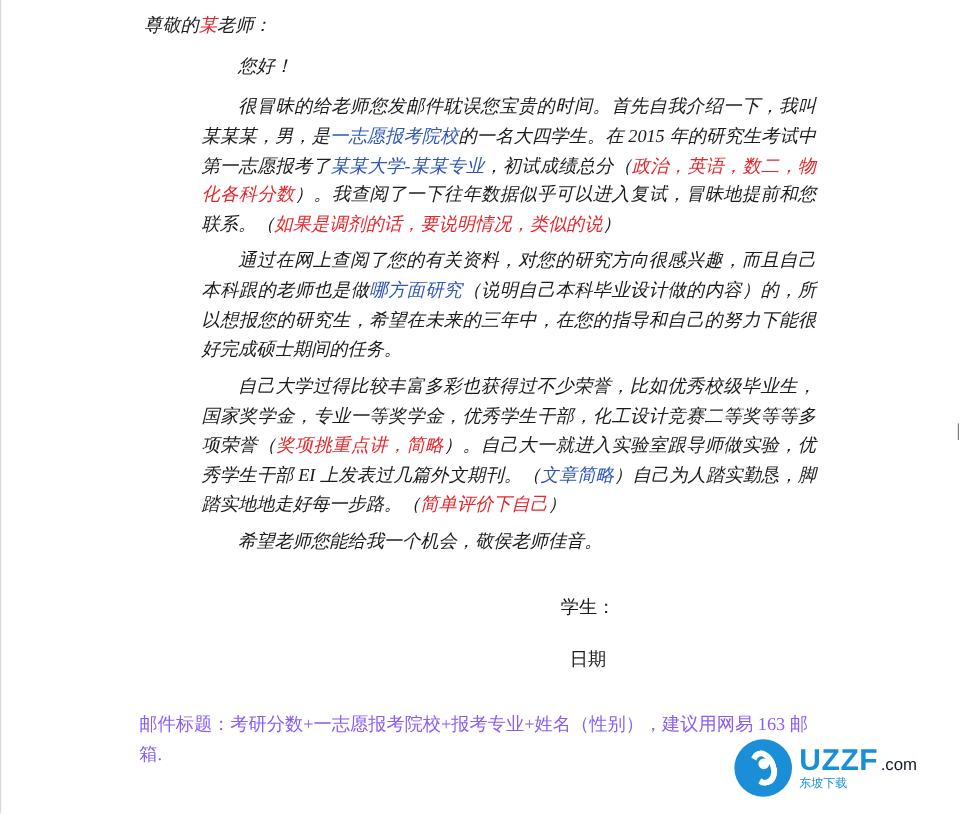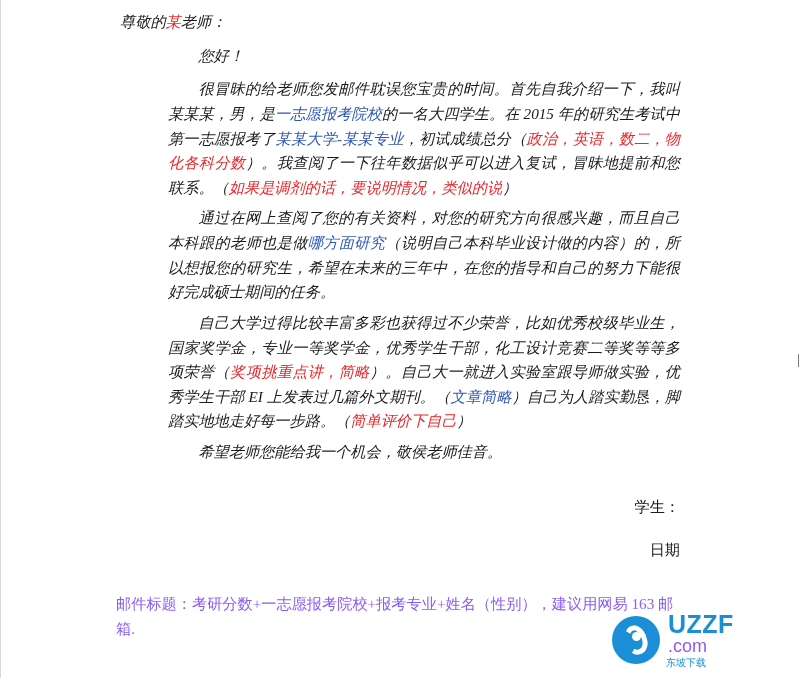--- a/index.html
+++ b/index.html
@@ -60,23 +60,24 @@
   .sign-block {
     position: absolute;
     left: 120px;
     top: 495px;
     width: 560px;
     font-size: 15.2px;
     line-height: 1.62;
     color: #1a1a1a;
   }
   .sign-line {
-    text-align: right;
+    text-align: center;
     padding-left: 180px;
     margin: 0 0 18px 0;
+    font-family: Liberation Mono, monospace;
   }
   .footer-note {
     position: absolute;
     left: 116px;
     top: 592px;
     width: 565px;
     font-size: 15.2px;
     line-height: 1.62;
     color: #8b5cf6;
   }
@@ -147,26 +148,25 @@
   }
   .wm-sub {
     font-family: "Liberation Sans", sans-serif;
     font-size: 10px;
     color: #1a8fd8;
     margin-top: 2px;
   }
   .wm-row {
     display: flex;
     align-items: baseline;
-    flex-direction: column;
   }
   .wm-dotcom {
     font-family: "Liberation Sans", sans-serif;
-    font-size: 18px;
-    color: #8b5cf6;
+    font-size: 14px;
+    color: #0f172a;
     margin-left: 2px;
   }
 </style>
 </head>
 <body>
 
 <div class="page">
   <div class="left-rule"></div>
 
   <div class="doc-body">

